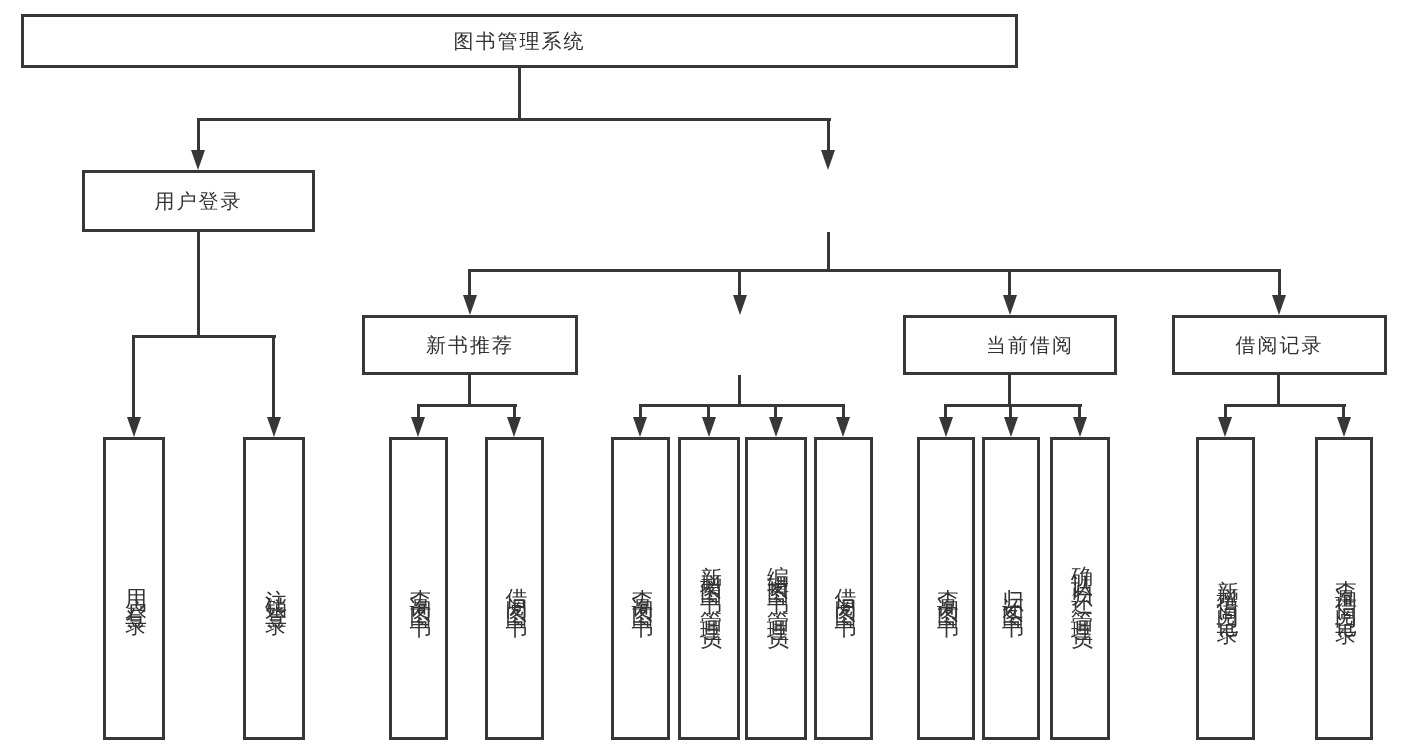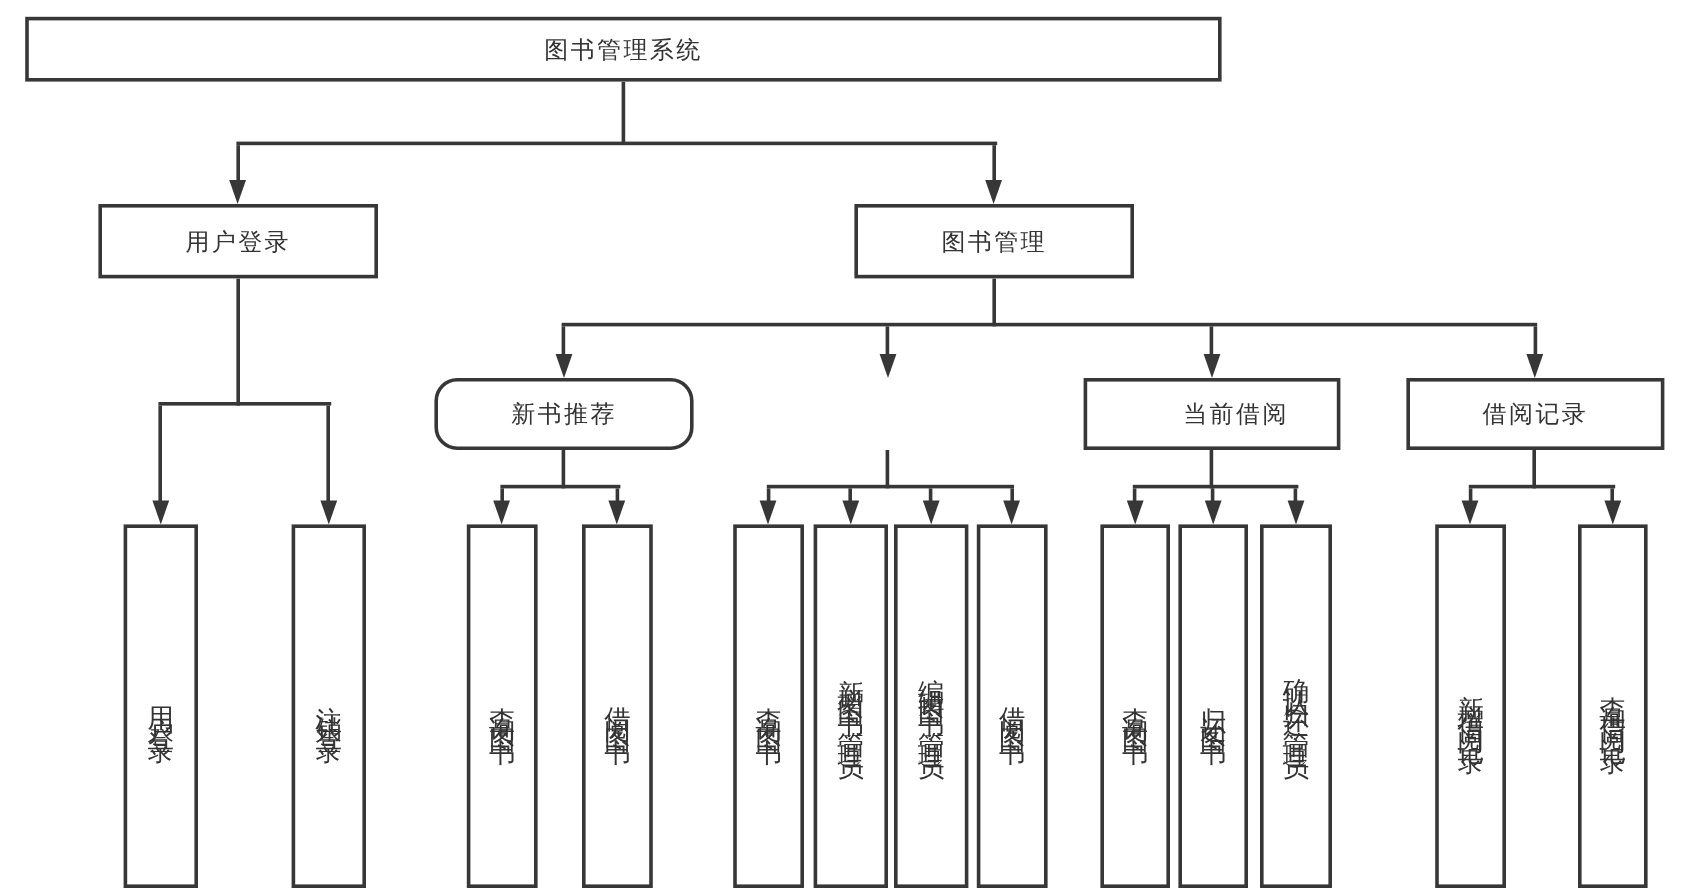--- a/index.html
+++ b/index.html
@@ -1,21 +1,21 @@
 <!DOCTYPE html>
 <html><head>
 <meta charset="utf-8">
 <style>
   html,body { margin:0; padding:0; background:#ffffff; }
   .canvas {
     position: relative;
     width: 1405px;
     height: 747px;
     background: #ffffff;
-    font-family: Liberation Sans, sans-serif;
+    font-family: Liberation Mono, monospace;
     overflow: hidden;
   }
   .box {
     position: absolute;
     box-sizing: border-box;
     background: #ffffff;
     border: 3px solid #373737;
     color: #333333;
     display: flex;
     align-items: center;
@@ -63,41 +63,40 @@
   <div class="box h" style="left:21px;top:14px;width:997px;height:54px;">图书管理系统</div>
 
   <div class="vl" style="left:518px;top:68px;height:52px;"></div>
   <div class="hl" style="left:197px;top:118px;width:634px;"></div>
   <div class="vl" style="left:197px;top:121px;height:30px;"></div>
   <div class="ar" style="left:191px;top:150px;"></div>
   <div class="vl" style="left:827px;top:121px;height:30px;"></div>
   <div class="ar" style="left:821px;top:150px;"></div>
 
   <div class="box h" style="left:82px;top:170px;width:233px;height:62px;">用户登录</div>
-  <div class="box h" style="left:712px;top:170px;width:233px;height:62px;">图书管理</div>
 
   <div class="vl" style="left:197px;top:232px;height:106px;"></div>
   <div class="hl" style="left:132px;top:335px;width:144px;"></div>
   <div class="vl" style="left:132px;top:338px;height:80px;"></div>
   <div class="ar" style="left:127px;top:417px;"></div>
   <div class="vl" style="left:272px;top:338px;height:80px;"></div>
   <div class="ar" style="left:267px;top:417px;"></div>
 
   <div class="vl" style="left:827px;top:232px;height:40px;"></div>
   <div class="hl" style="left:468px;top:269px;width:813px;"></div>
   <div class="vl" style="left:468px;top:272px;height:24px;"></div>
   <div class="ar" style="left:463px;top:295px;"></div>
   <div class="vl" style="left:738px;top:272px;height:24px;"></div>
   <div class="ar" style="left:733px;top:295px;"></div>
   <div class="vl" style="left:1008px;top:272px;height:24px;"></div>
   <div class="ar" style="left:1003px;top:295px;"></div>
   <div class="vl" style="left:1278px;top:272px;height:24px;"></div>
   <div class="ar" style="left:1272px;top:295px;"></div>
 
-  <div class="box h" style="left:362px;top:315px;width:216px;height:60px;border-radius:19px;">新书推荐</div>
+  <div class="box h" style="left:362px;top:315px;width:216px;height:60px;">新书推荐</div>
   <div class="box h" style="left:903px;top:315px;width:214px;height:60px;padding-left:40px;">当前借阅</div>
   <div class="box h" style="left:1172px;top:315px;width:215px;height:60px;">借阅记录</div>
 
   <div class="vl" style="left:468px;top:375px;height:32px;"></div>
   <div class="hl" style="left:417px;top:404px;width:100px;"></div>
   <div class="vl" style="left:417px;top:407px;height:12px;"></div>
   <div class="ar" style="left:411px;top:417px;"></div>
   <div class="vl" style="left:513px;top:407px;height:12px;"></div>
   <div class="ar" style="left:507px;top:417px;"></div>
 

